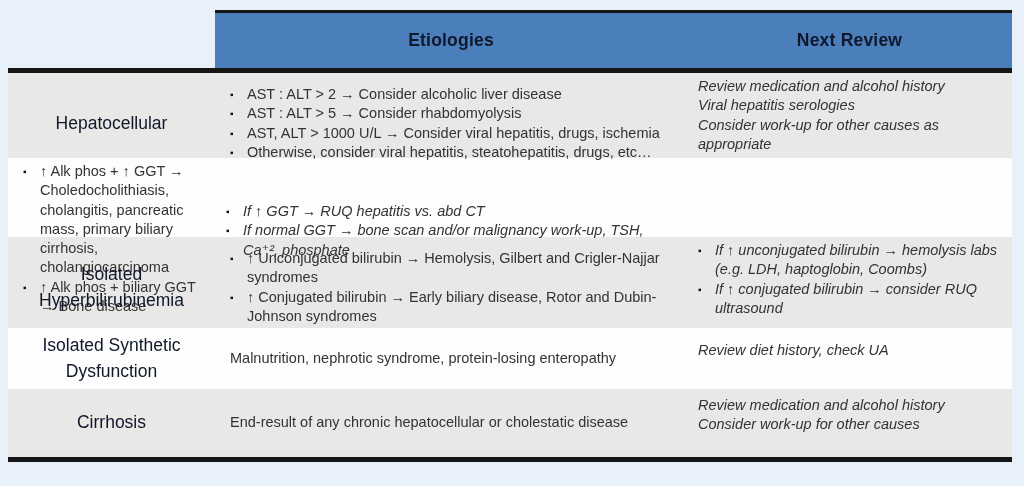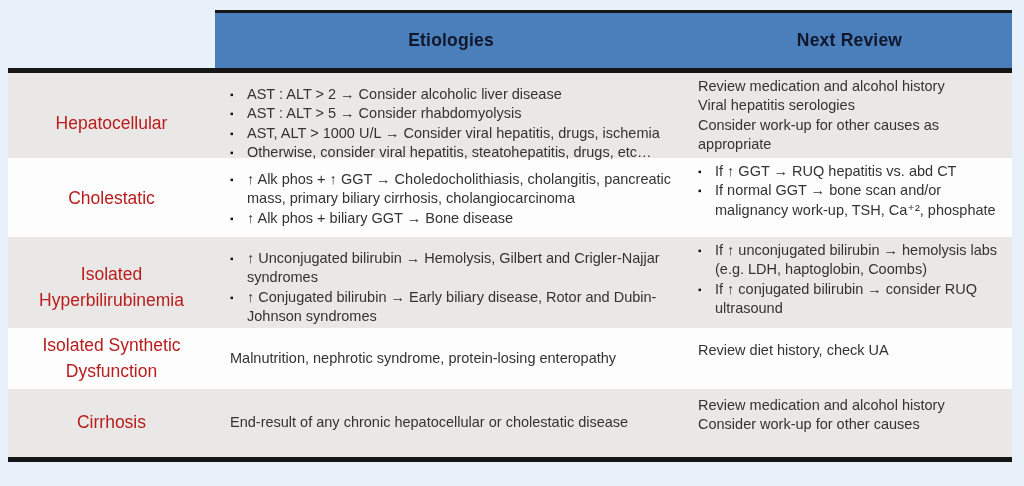--- a/index.html
+++ b/index.html
@@ -52,34 +52,34 @@
   .r2 { height: 79px; }
   .r3 { height: 91px; }
   .r4 { height: 61px; }
   .r5 { height: 68px; }
   .cat-cell {
     display: flex;
     align-items: center;
     justify-content: center;
     text-align: center;
     font-size: 17.5px;
-    color: #b91c1c;
+    color: #0f172a;
     padding: 0 14px;
     line-height: 1.45;
   }
   .content-cell {
     display: flex;
     flex-direction: column;
     justify-content: center;
     font-size: 14.5px;
     line-height: 1.33;
     color: #333333;
   }
   .et-cell { padding: 4px 10px 4px 15px; }
-  .ns-cell { padding: 4px 6px 20px 11px; }
+  .ns-cell { padding: 4px 6px 20px 11px; font-style: italic; }
   ul.cell-list { list-style: none; }
   ul.cell-list li { display: flex; align-items: flex-start; }
   .bullet {
     flex: 0 0 17px;
     font-size: 10px;
     line-height: 19px;
     color: #111;
   }
   .li-text { flex: 1 1 auto; }
   .plainline { padding-right: 4px; }
@@ -120,21 +120,20 @@
           </ul>
         </div>
         <div class="content-cell ns-cell">
           <div class="plainline">Review medication and alcohol history</div>
           <div class="plainline">Viral hepatitis serologies</div>
           <div class="plainline">Consider work-up for other causes as appropriate</div>
         </div>
       </div>
 
       <div class="row plain r2">
-        <div class="cat-cell">Cholestatic</div>
         <div class="content-cell et-cell">
           <ul class="cell-list">
             <li>
                 <span class="bullet">▪</span>
                 <span class="li-text">↑ Alk phos  + ↑ GGT  →   Choledocholithiasis, cholangitis, pancreatic mass, primary biliary cirrhosis, cholangiocarcinoma</span>
               </li>
             <li>
                 <span class="bullet">▪</span>
                 <span class="li-text">↑ Alk phos  + biliary GGT  →   Bone disease</span>
               </li>

